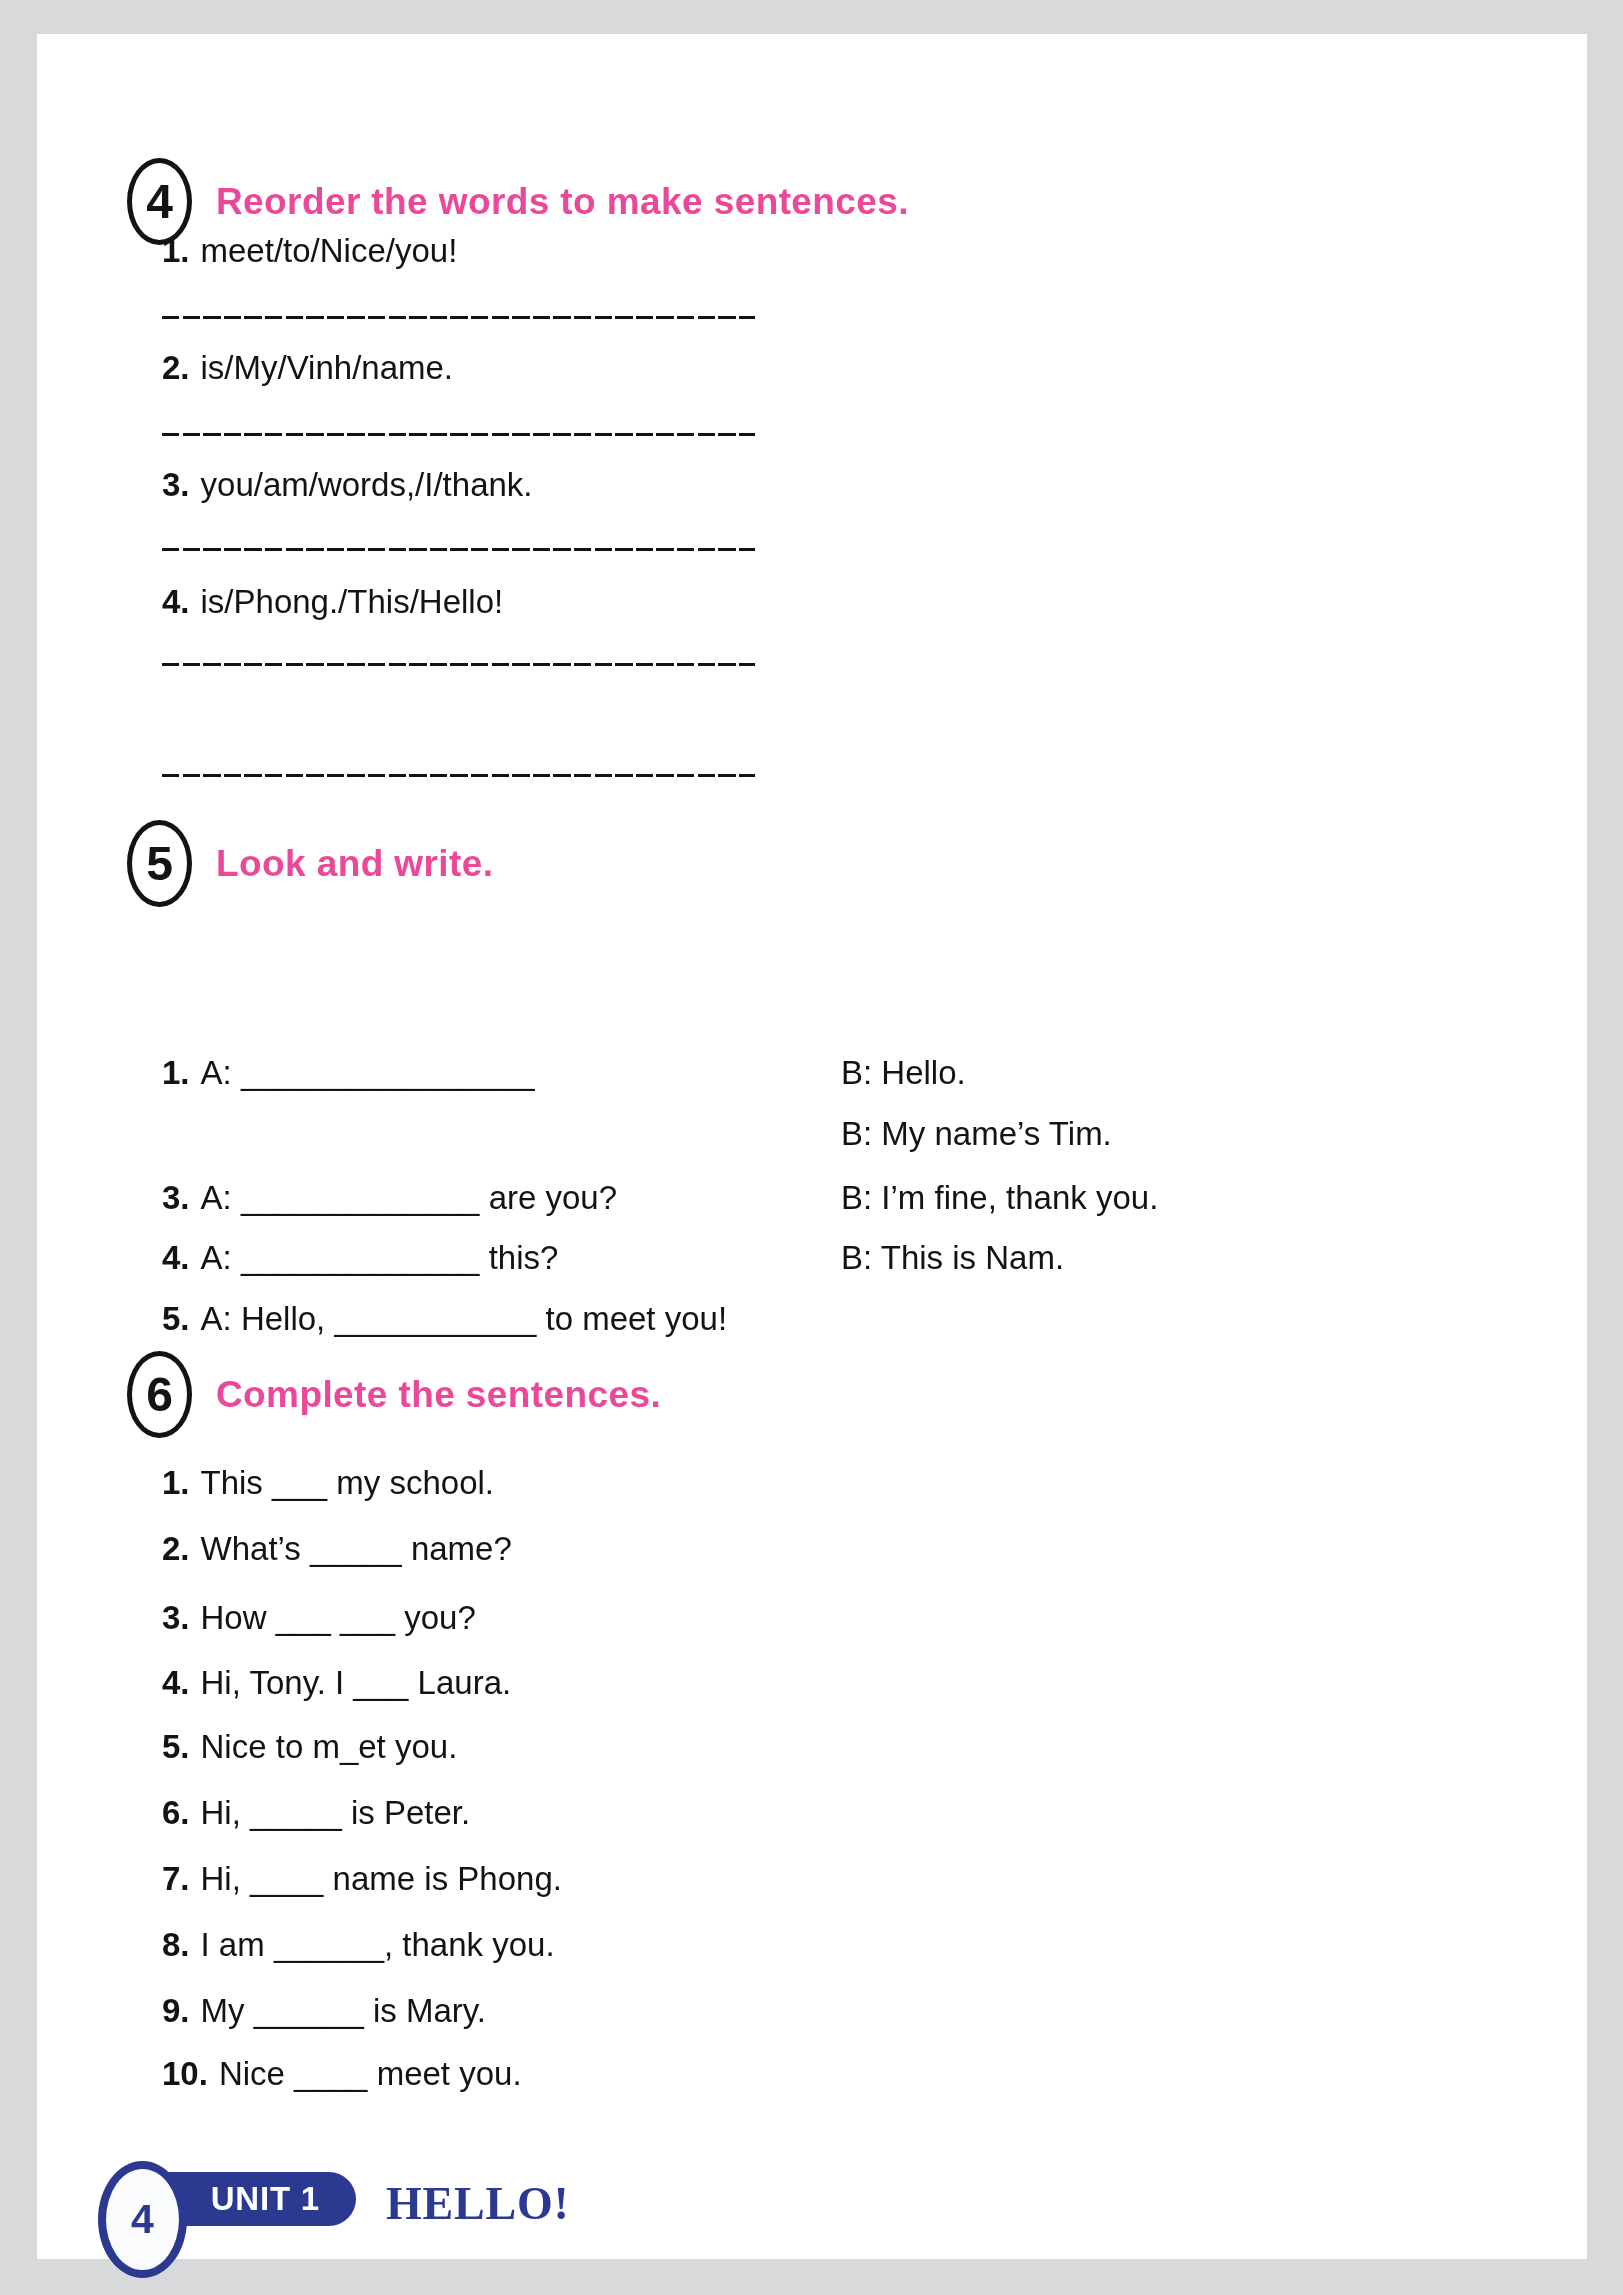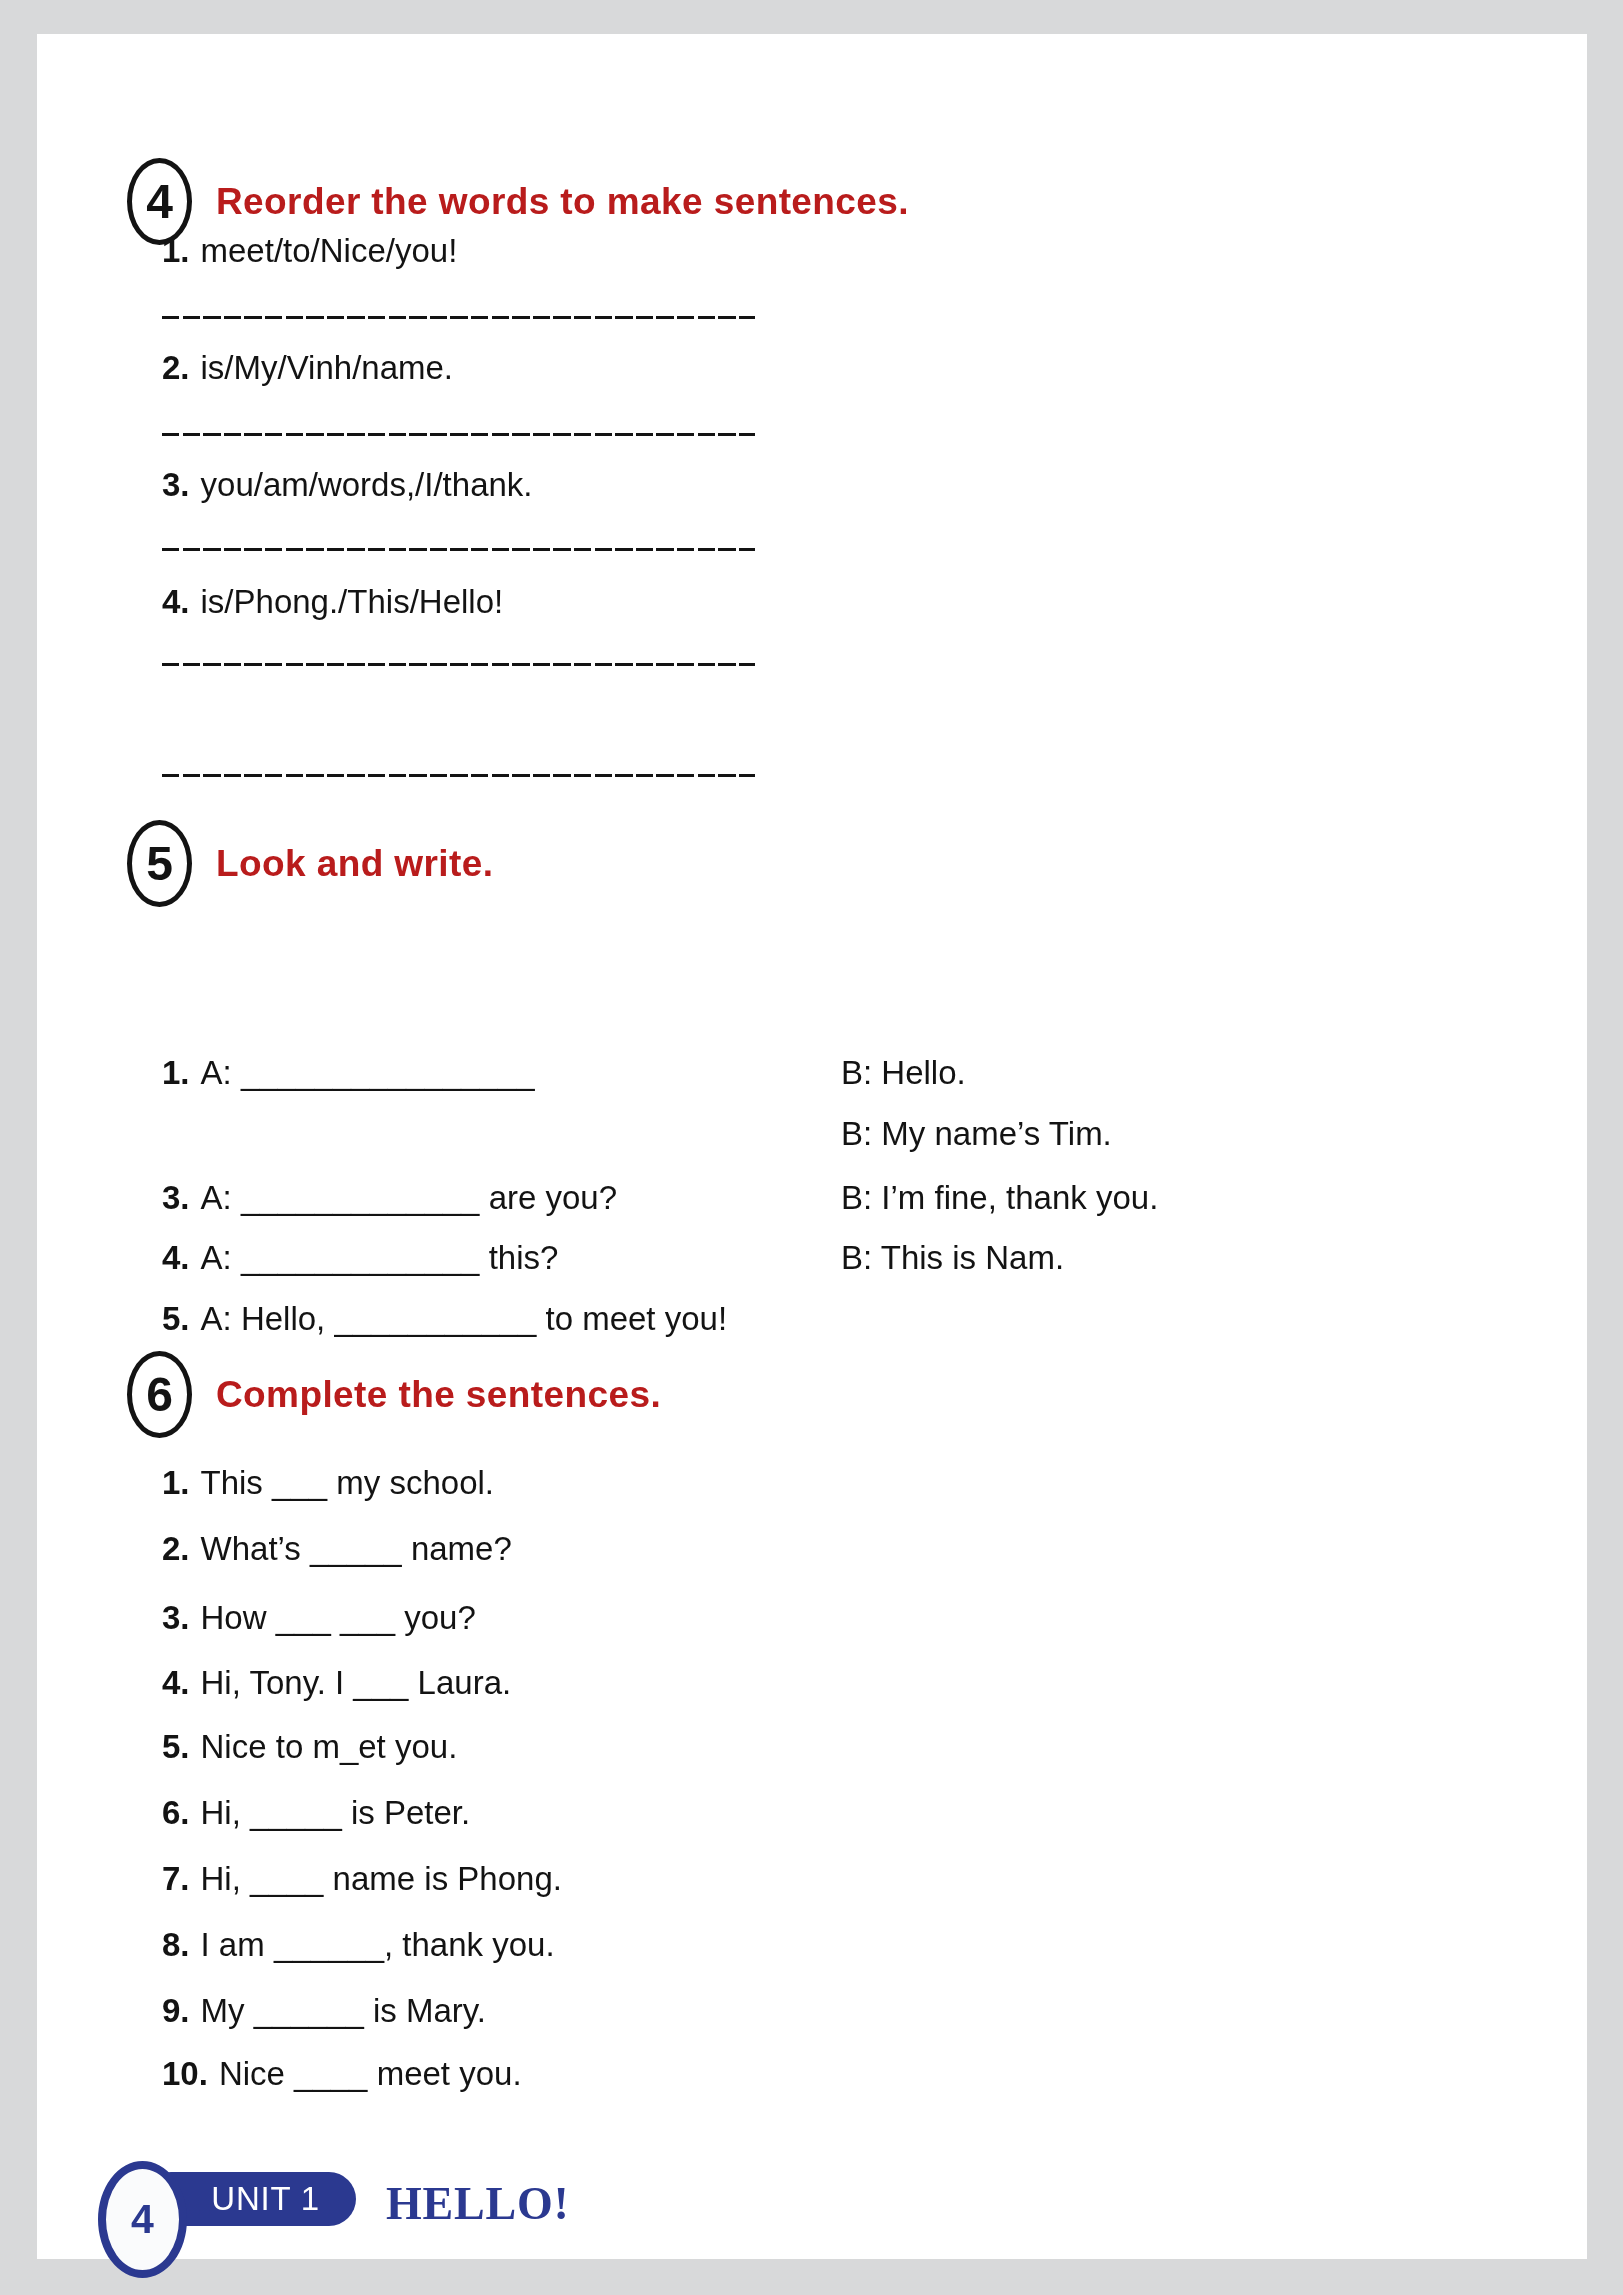--- a/index.html
+++ b/index.html
@@ -21,21 +21,21 @@
     position:absolute; display:flex; align-items:center; gap:24px;
   }
   .num-circle {
     width:65px; height:87px;
     border:5.5px solid #131313; border-radius:50%;
     display:flex; align-items:center; justify-content:center;
     font-weight:bold; font-size:48px; color:#131313;
     box-sizing:border-box; background:#fff; flex:0 0 auto;
   }
   .ex-title {
-    color:#b91c1c; font-weight:bold; font-size:37px; letter-spacing:0.4px;
+    color:#ec4899; font-weight:bold; font-size:37px; letter-spacing:0.4px;
   }
   
   .q {
     position:absolute; left:125px;
     font-size:33px; line-height:1.15; white-space:pre;
   }
   .qn { font-weight:bold; margin-right:11px; }
   .answer-line {
     position:absolute; left:125px; width:593px; height:3.2px;
     background:repeating-linear-gradient(90deg,#131313 0 17.4px, transparent 17.4px 20.6px);
@@ -56,21 +56,21 @@
     display:block;
   }
   .footer-pill {
     position:absolute; left:46px; top:11px;
     width:212px; height:54px; border-radius:27px;
     background:#2b3990;
     display:flex; align-items:center; justify-content:flex-end;
     padding-right:36px; box-sizing:border-box;
   }
   .footer-pill span {
-    color:#ffffff; font-weight:normal; font-size:33px; letter-spacing:0.8px;
+    color:#ffffff; font-weight:bold; font-size:33px; letter-spacing:0.8px;
   }
   .footer-circle {
     position:absolute; left:0; top:0;
     width:89px; height:117px;
     border:8.7px solid #2b3990; border-radius:50%;
     background:#fafbfc; box-sizing:border-box;
     display:flex; align-items:center; justify-content:center;
     font-weight:bold; font-size:41px; color:#2b3990;
   }
   .footer-title {

